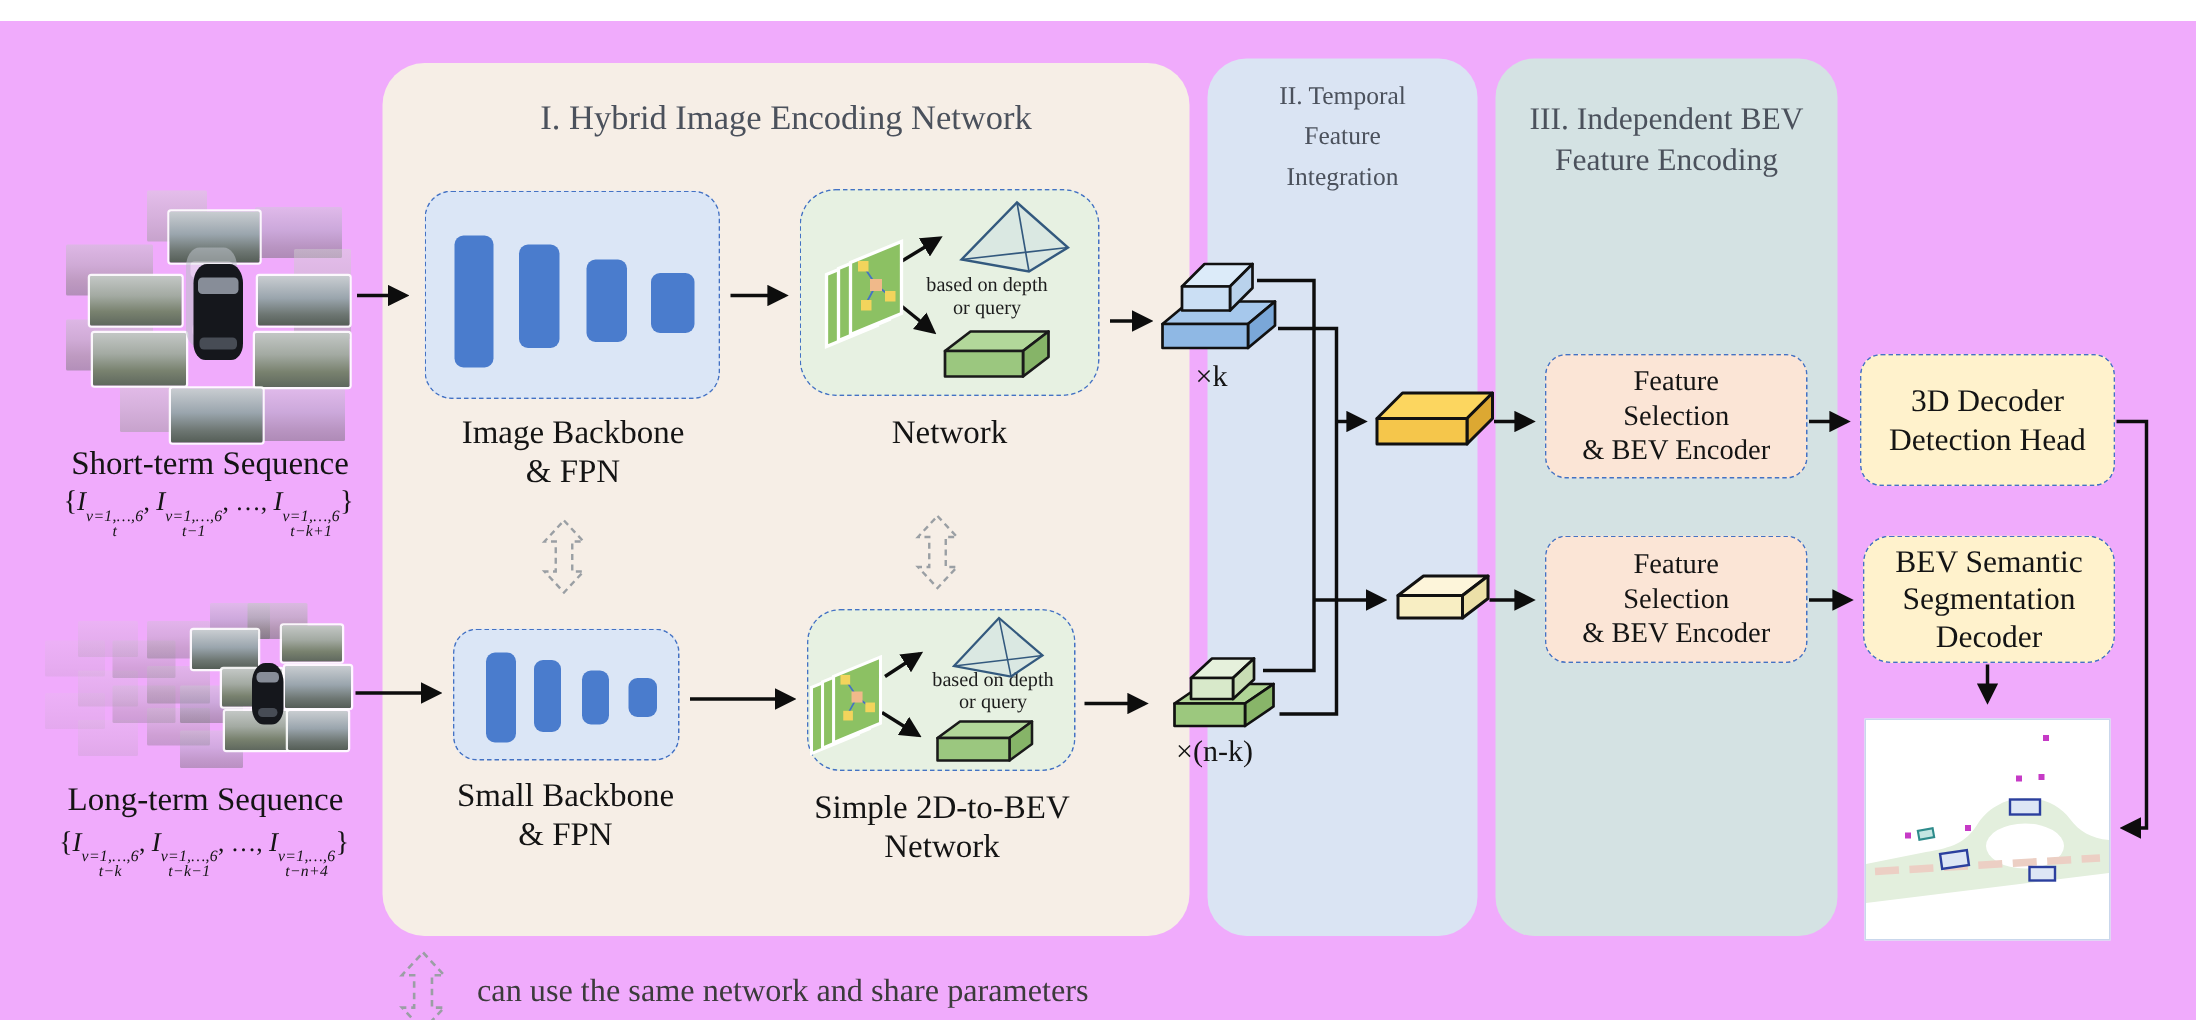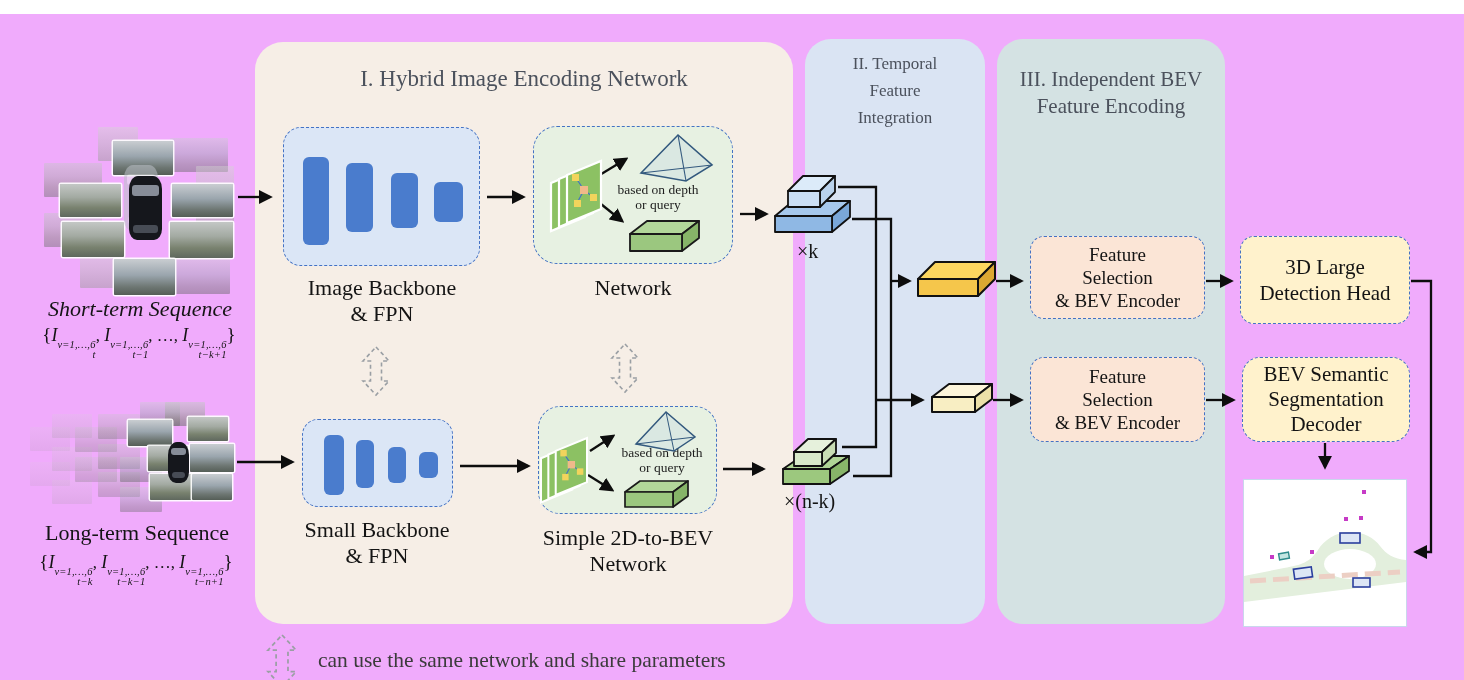--- a/index.html
+++ b/index.html
@@ -22,21 +22,21 @@
   .ph.fade{opacity:.42;}
   .car{position:absolute;background:#15171c;border-radius:9px 9px 8px 8px/13px 13px 11px 11px;}
   .car .ws{position:absolute;left:3px;right:3px;top:9px;height:11px;background:#878d98;border-radius:3px;}
   .car .rw{position:absolute;left:4px;right:4px;bottom:7px;height:8px;background:#474c55;border-radius:3px;}
   .car.ghost{background:#bcc1c8;opacity:.55;}
   .car.ghost .ws{background:#e4e7ea;}
   .car.ghost .rw{background:#d4d7db;}
   .formula{position:absolute;text-align:center;font-size:17px;color:#141414;white-space:nowrap;}
   .formula .brace{font-size:19px;}
   .formula .mvar{font-style:italic;font-size:18px;}
-  .formula .ss{display:inline-flex;flex-direction:column;align-items:flex-end;vertical-align:-7px;
+  .formula .ss{display:inline-flex;flex-direction:column;align-items:center;vertical-align:-7px;
                font-size:10.5px;line-height:10px;font-style:italic;letter-spacing:.2px;}
   .legend-text{position:absolute;font-size:21.5px;color:#3b3b3b;}
   svg.overlay{position:absolute;left:0;top:0;pointer-events:none;}
 </style>
 </head>
 <body>
 
 <div id="canvas">
 
   <div class="panel" style="left:255px;top:28px;width:538px;height:582px;background:#f6eee6;"></div>
@@ -70,21 +70,21 @@
     <div class="ph sharp b" style="left:89px;top:140px;width:61px;height:36px;"></div>
     <div class="car ghost" style="left:99px;top:46px;width:34px;height:66px;">
         <div class="ws"></div>
         <div class="rw"></div>
       </div>
     <div class="car" style="left:104px;top:57px;width:33px;height:64px;">
         <div class="ws"></div>
         <div class="rw"></div>
       </div>
   </div>
-  <div class="lbl" style="left:10px;top:282px;width:260px;font-style:italic;">Short-term Sequence</div>
+  <div class="lbl" style="left:10px;top:282px;width:260px;">Short-term Sequence</div>
   <div class="formula" style="left:5px;top:310px;width:268px;">
     <span class="brace">{</span><span class="mvar">I</span><span class="ss">
         <span>v=1,…,6</span>
         <span>t</span>
       </span><span>,</span>
     <span class="mvar">I</span><span class="ss">
         <span>v=1,…,6</span>
         <span>t−1</span>
       </span><span>,</span>
     <span>…</span><span>,</span>
@@ -126,21 +126,21 @@
         <span>v=1,…,6</span>
         <span>t−k</span>
       </span><span>,</span>
     <span class="mvar">I</span><span class="ss">
         <span>v=1,…,6</span>
         <span>t−k−1</span>
       </span><span>,</span>
     <span>…</span><span>,</span>
     <span class="mvar">I</span><span class="ss">
         <span>v=1,…,6</span>
-        <span>t−n+1</span>
+        <span>t−n+4</span>
       </span><span class="brace">}</span>
   </div>
 
   <div class="dbox" style="left:283px;top:113px;width:197px;height:139px;background:#dbe6f6;border-radius:18px;">
     <div class="bar" style="left:19px;top:29px;width:26px;height:88px;"></div>
     <div class="bar" style="left:62px;top:35px;width:27px;height:69px;"></div>
     <div class="bar" style="left:107px;top:45px;width:27px;height:55px;"></div>
     <div class="bar" style="left:150px;top:54px;width:29px;height:40px;"></div>
   </div>
   <div class="lbl" style="left:282px;top:261px;width:200px;">
@@ -191,21 +191,21 @@
   <div class="dbox" style="left:1030px;top:343px;width:175px;height:85px;background:#fbe5d6;border-radius:14px;">
     <div class="inner-lbl" style="font-size:19px;line-height:23px;">
       <div>Feature</div>
       <div>Selection</div>
       <div>&amp; BEV Encoder</div>
     </div>
   </div>
 
   <div class="dbox" style="left:1240px;top:222px;width:170px;height:88px;background:#fff2cc;border-radius:14px;">
     <div class="inner-lbl" style="font-size:21px;line-height:26px;">
-      <div>3D Large</div>
+      <div>3D Decoder</div>
       <div>Detection Head</div>
     </div>
   </div>
   <div class="dbox" style="left:1242px;top:343px;width:168px;height:85px;background:#fff2cc;border-radius:18px;">
     <div class="inner-lbl" style="font-size:21px;line-height:25px;">
       <div>BEV Semantic</div>
       <div>Segmentation</div>
       <div>Decoder</div>
     </div>
   </div>

